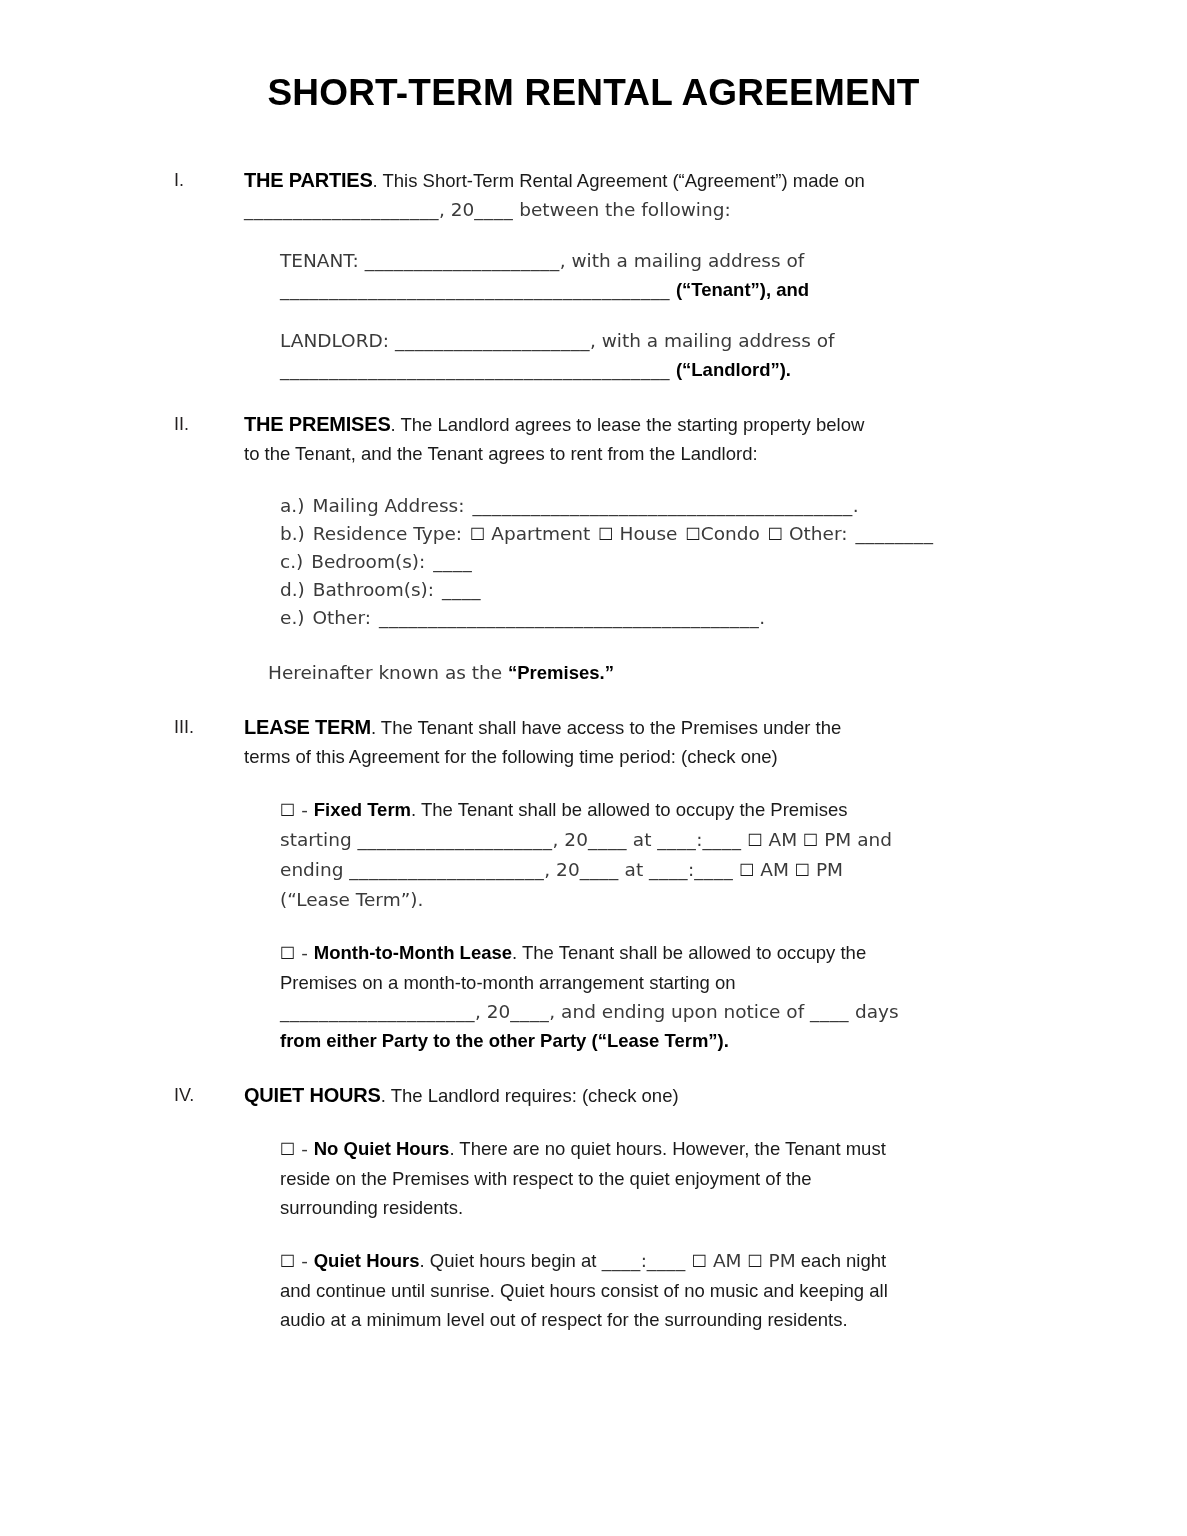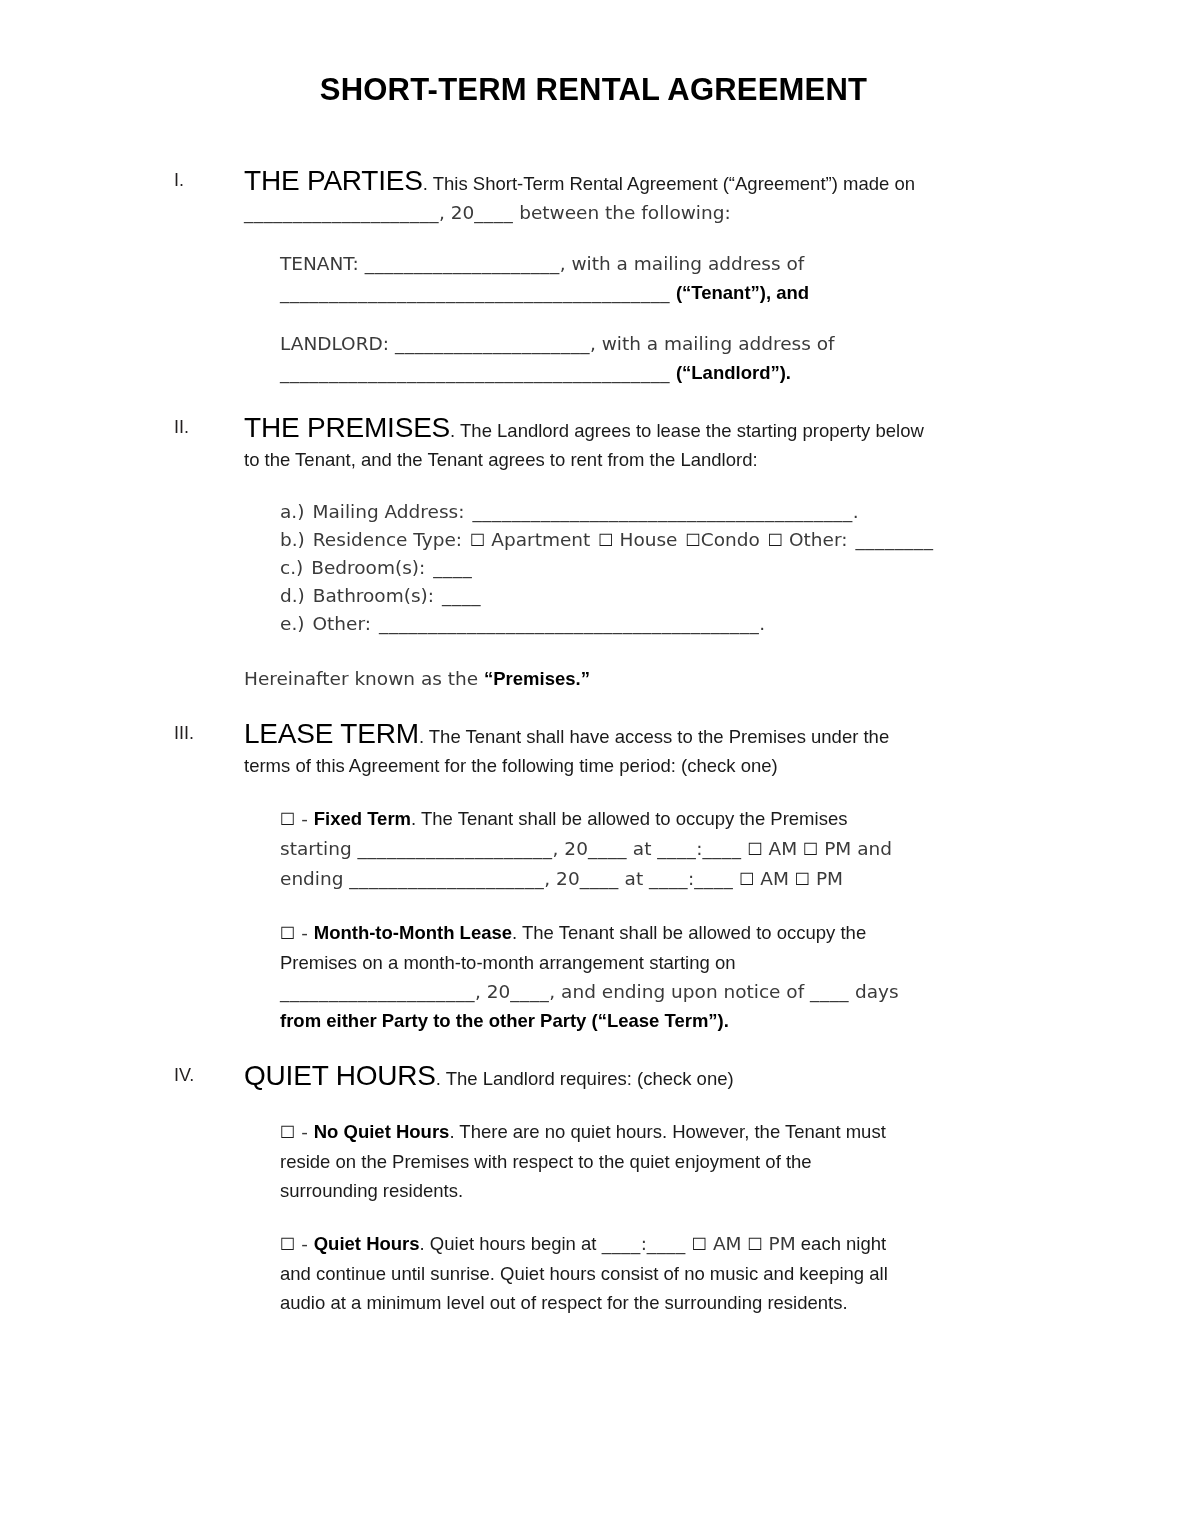--- a/index.html
+++ b/index.html
@@ -22,21 +22,21 @@
     box-sizing: border-box;
   }
   .doc-title {
     position: absolute;
     top: 72px;
     left: 0;
     width: 1187px;
     text-align: center;
     font-family: "Liberation Sans", sans-serif;
     font-weight: bold;
-    font-size: 31px;
+    font-size: 37px;
     letter-spacing: 0.2px;
     color: #000000;
   }
   .body-area {
     position: absolute;
     top: 166px;
     left: 174px;
     width: 880px;
   }
   .clause {
@@ -54,22 +54,22 @@
   }
   .clause-body {
     flex: 1 1 auto;
     font-size: 18.5px;
     line-height: 29px;
     font-family: "DejaVu Sans", sans-serif;
     color: #3a3a3a;
   }
   .lead {
     font-family: "Liberation Sans", sans-serif;
-    font-weight: normal;
-    font-size: 28px;
+    font-weight: bold;
+    font-size: 20px;
     color: #000000;
     letter-spacing: -0.2px;
   }
   .b {
     font-family: "Liberation Sans", sans-serif;
     font-weight: bold;
     color: #000000;
   }
   .alt {
     font-family: "Liberation Sans", sans-serif;
@@ -106,20 +106,21 @@
     color: #1a1a1a;
   }
   .opt {
     margin-top: 24px;
     margin-left: 36px;
     font-size: 18.5px;
     line-height: 29px;
   }
   .hereinafter {
     margin-top: 26px;
+    margin-left: 24px;
   }
   .sec-gap {
     margin-top: 26px;
   }
 </style>
 </head>
 <body>
 
 <div class="page">
 
@@ -245,20 +246,23 @@
           <div>
             <span>ending</span>
             <span class="blank">____________________</span><span>, 20</span><span class="blank">____</span>
             <span>at</span>
             <span class="blank">____</span><span>:</span><span class="blank">____</span>
             <span class="cb">☐</span>
             <span>AM</span>
             <span class="cb">☐</span>
             <span>PM</span>
           </div>
+          <div>
+            <span>(“Lease Term”).</span>
+          </div>
         </div>
 
         <div class="opt">
           <div>
             <span class="cb">☐</span>
             <span>-</span>
             <span class="b">Month-to-Month Lease</span><span class="alt">. The Tenant shall be allowed to occupy the</span>
           </div>
           <div class="alt">Premises on a month-to-month arrangement starting on</div>
           <div>

